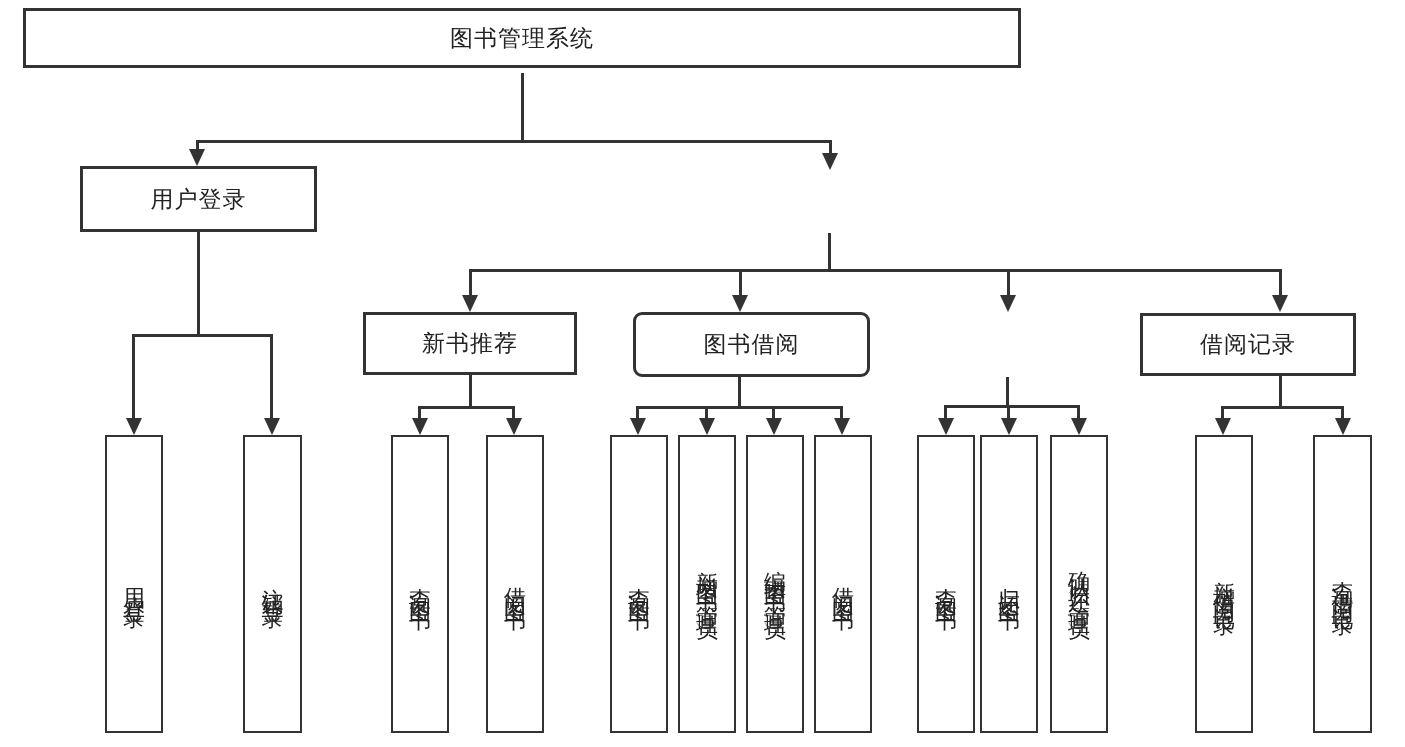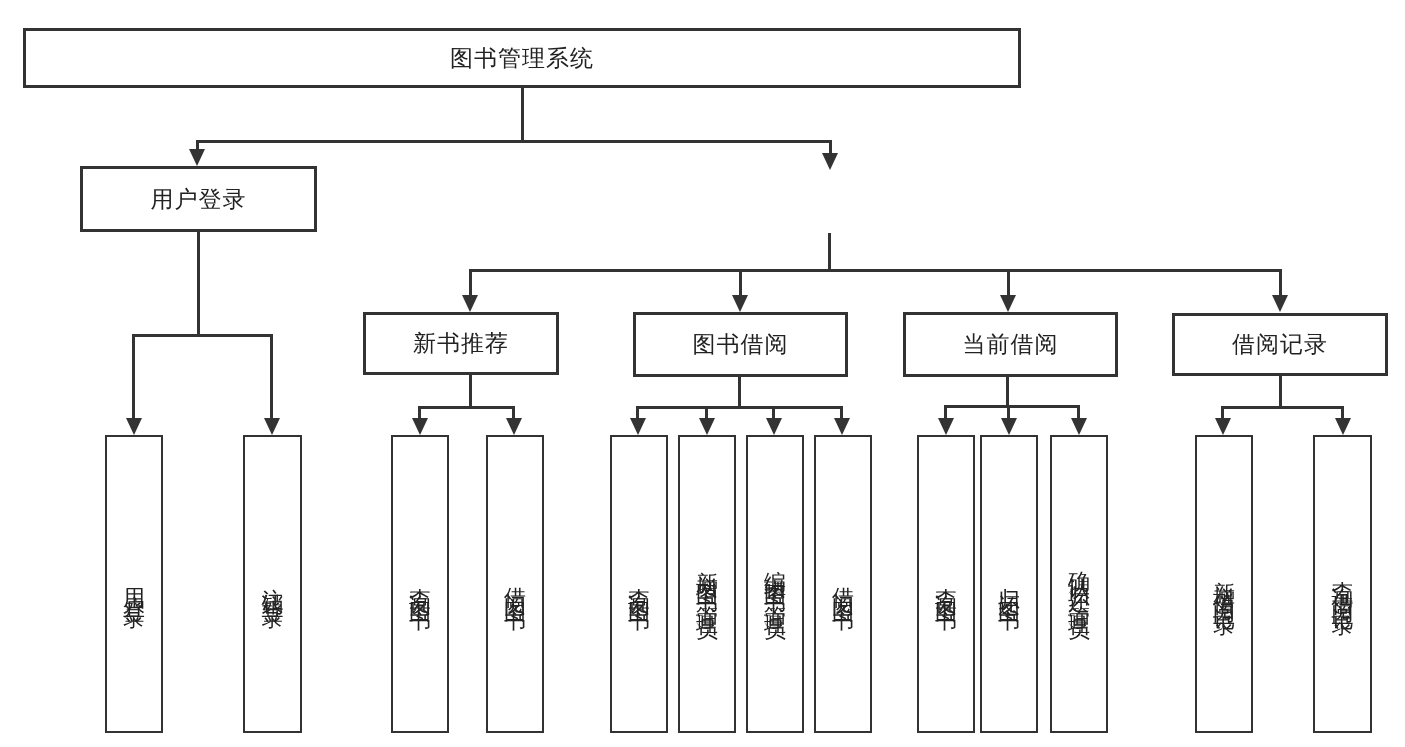--- a/index.html
+++ b/index.html
@@ -61,21 +61,21 @@
     color: #aaaaaa;
     z-index: 3;
     white-space: nowrap;
   }
 </style>
 </head>
 <body>
 
 <div id="canvas">
 
-  <div class="node" style="left:23px; top:28px; width:998px; height:60px;">
+  <div class="node" style="left:23px; top:8px; width:998px; height:60px;">
     <span>图书管理系统</span>
   </div>
 
   <div class="vline" style="left:521px; top:73px; height:67px;"></div>
   <div class="hline" style="left:196px; top:140px; width:636px;"></div>
   <div class="vline" style="left:196px; top:140px; height:12px;"></div>
   <div class="arrow" style="left:189px; top:149px;"></div>
   <div class="vline" style="left:829px; top:140px; height:16px;"></div>
   <div class="arrow" style="left:822px; top:153px;"></div>
 
@@ -94,30 +94,27 @@
   <div class="hline" style="left:469px; top:269px; width:812px;"></div>
   <div class="vline" style="left:469px; top:269px; height:27px;"></div>
   <div class="arrow" style="left:462px; top:295px;"></div>
   <div class="vline" style="left:739px; top:269px; height:27px;"></div>
   <div class="arrow" style="left:732px; top:295px;"></div>
   <div class="vline" style="left:1007px; top:269px; height:27px;"></div>
   <div class="arrow" style="left:1000px; top:295px;"></div>
   <div class="vline" style="left:1279px; top:269px; height:27px;"></div>
   <div class="arrow" style="left:1272px; top:295px;"></div>
 
-  <div class="node" style="left:363px; top:312px; width:196px; height:63px;">
+  <div class="node" style="left:363px; top:312px; width:214px; height:63px;">
     <span>新书推荐</span>
   </div>
-  <div class="node" style="left:633px; top:312px; width:215px; height:65px;">
+  <div class="node" style="left:633px; top:312px; width:237px; height:65px;border-radius:9px;">
     <span>图书借阅</span>
   </div>
-  <div class="node" style="left:903px; top:312px; width:215px; height:65px;">
-    <span>当前借阅</span>
-  </div>
-  <div class="node" style="left:1172px; top:313px; width:216px; height:63px;">
+  <div class="node" style="left:1140px; top:313px; width:216px; height:63px;">
     <span>借阅记录</span>
   </div>
 
   <div class="vline" style="left:469px; top:375px; height:34px;"></div>
   <div class="hline" style="left:419px; top:406px; width:96px;"></div>
   <div class="vline" style="left:418px; top:406px; height:15px;"></div>
   <div class="arrow" style="left:412px; top:418px;"></div>
   <div class="vline" style="left:512px; top:406px; height:15px;"></div>
   <div class="arrow" style="left:506px; top:418px;"></div>
 

